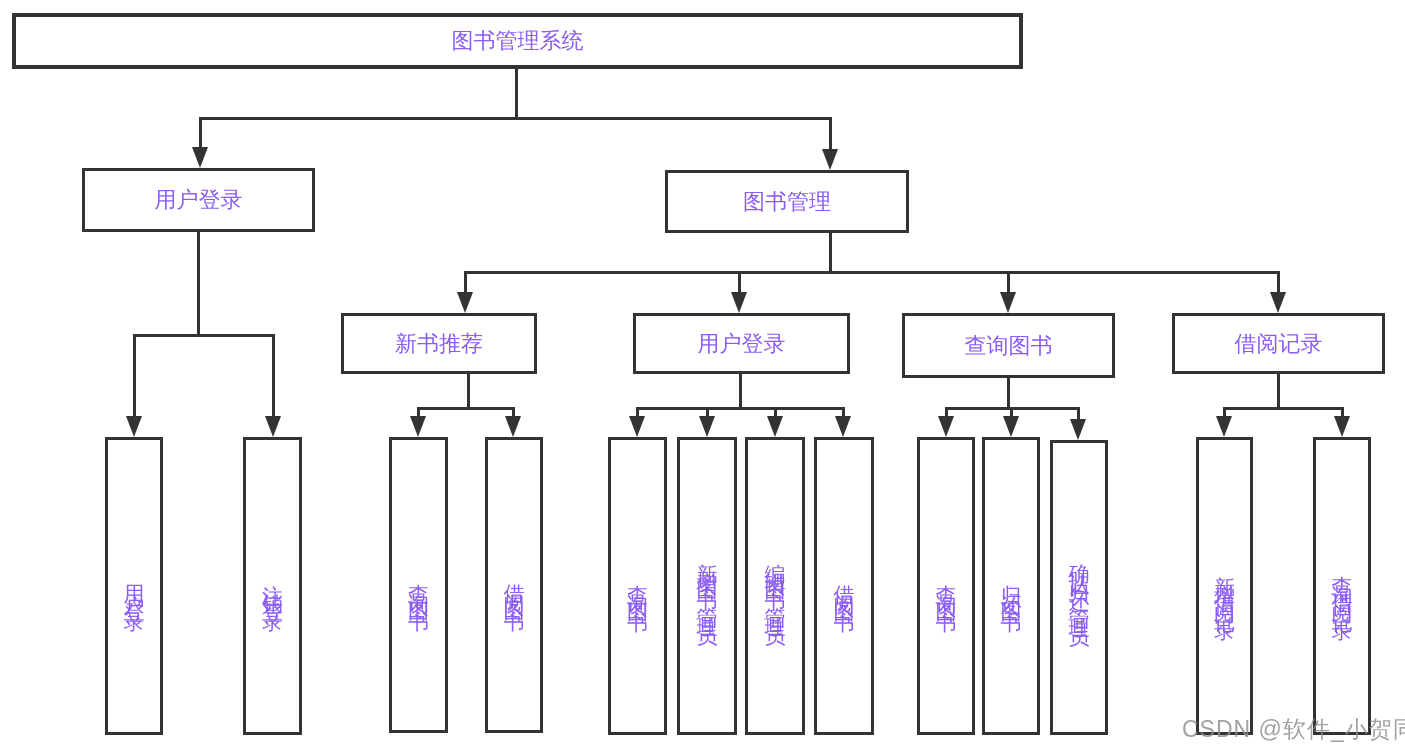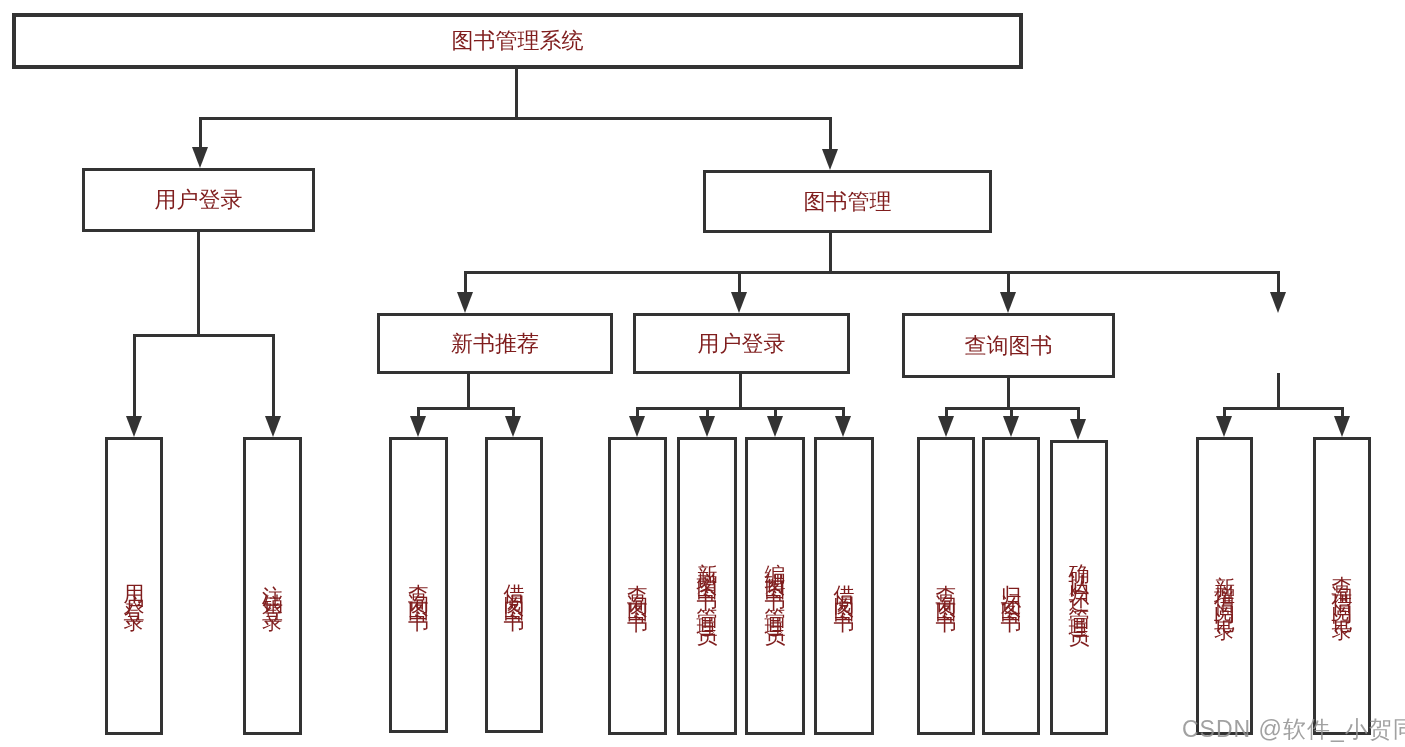--- a/index.html
+++ b/index.html
@@ -3,21 +3,21 @@
 <meta charset="utf-8">
 <style>
   html,body{margin:0;padding:0;background:#ffffff;}
   .canvas{
     position:relative;width:1405px;height:747px;background:#ffffff;overflow:hidden;
     font-family:"Liberation Sans","DejaVu Sans",sans-serif;
   }
   .node{
     position:absolute;box-sizing:border-box;border:3px solid #333333;background:#ffffff;
     display:flex;align-items:center;justify-content:center;
-    font-size:22px;color:#7f1d1d;z-index:2;text-align:center;
+    font-size:22px;color:#8b5cf6;z-index:2;text-align:center;
   }
   .node.root{border-width:4px;}
   .vtext{
     writing-mode:vertical-rl;text-orientation:mixed;
     letter-spacing:9px;font-size:21px;line-height:1.15;
   }
   .vline{position:absolute;width:3px;background:#333333;z-index:1;}
   .hline{position:absolute;height:3px;background:#333333;z-index:1;}
   .arrow{
     position:absolute;width:0;height:0;z-index:1;
@@ -93,32 +93,35 @@
   <div class="vline" style="left:1341px;top:407px;height:12px"></div>
   <div class="arrow" style="left:1334px;top:416px"></div>
 
   <div class="node root" style="left:12px;top:13px;width:1011px;height:56px">
     <span>图书管理系统</span>
   </div>
 
   <div class="node" style="left:82px;top:168px;width:233px;height:64px">
     <span>用户登录</span>
   </div>
-  <div class="node" style="left:703px;top:170px;width:289px;height:63px">
+  <div class="node" style="left:665px;top:170px;width:244px;height:63px">
     <span>图书管理</span>
   </div>
 
-  <div class="node" style="left:377px;top:313px;width:236px;height:61px">
+  <div class="node" style="left:341px;top:313px;width:196px;height:61px">
     <span>新书推荐</span>
   </div>
   <div class="node" style="left:633px;top:313px;width:217px;height:61px">
     <span>用户登录</span>
   </div>
   <div class="node" style="left:902px;top:313px;width:213px;height:65px">
     <span>查询图书</span>
+  </div>
+  <div class="node" style="left:1172px;top:313px;width:213px;height:61px">
+    <span>借阅记录</span>
   </div>
 
   <div class="node" style="left:105px;top:437px;width:58px;height:298px">
     <span class="vtext">用户登录</span>
   </div>
   <div class="node" style="left:243px;top:437px;width:59px;height:298px">
     <span class="vtext">注销登录</span>
   </div>
 
   <div class="node" style="left:389px;top:437px;width:59px;height:296px">

